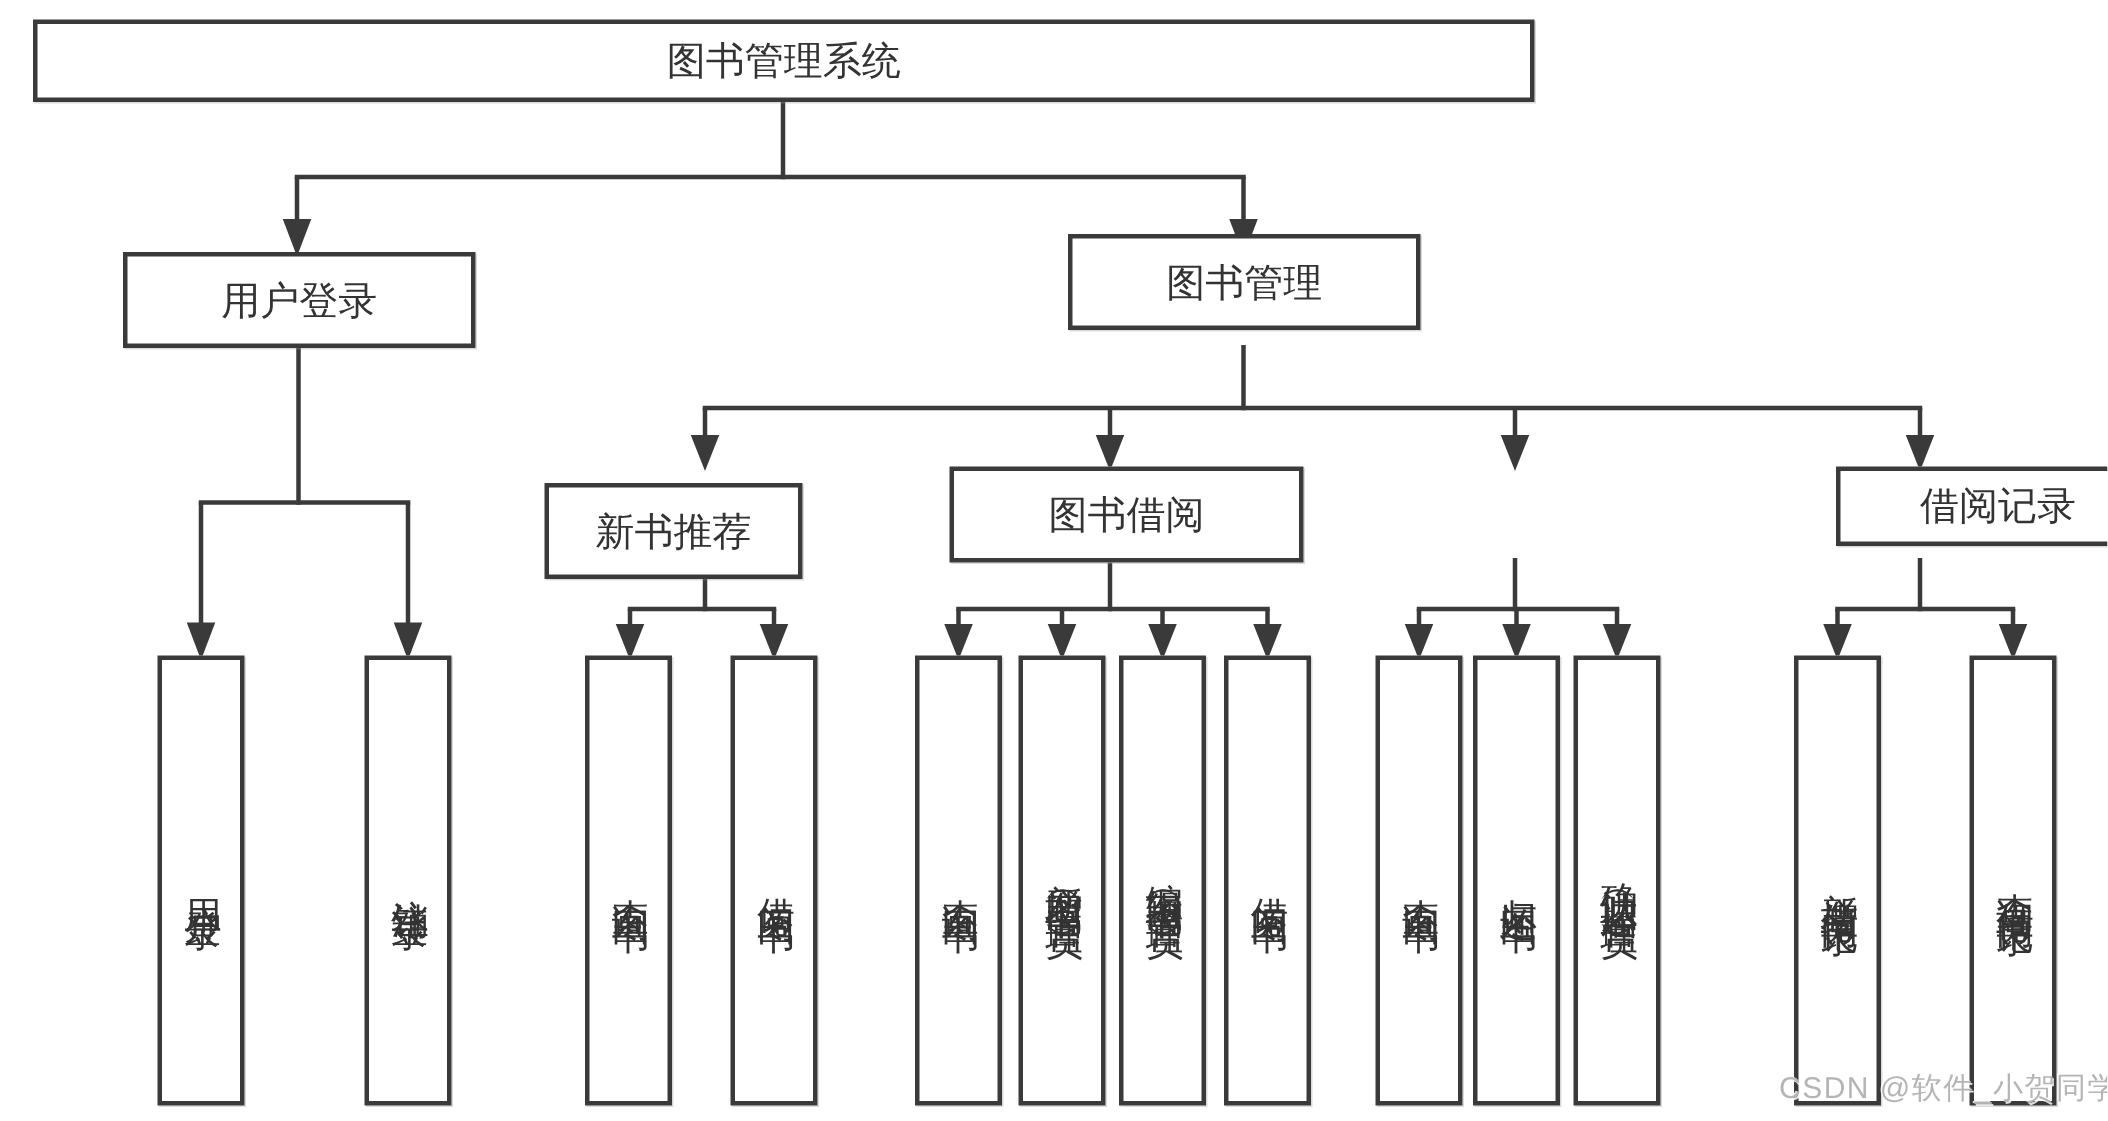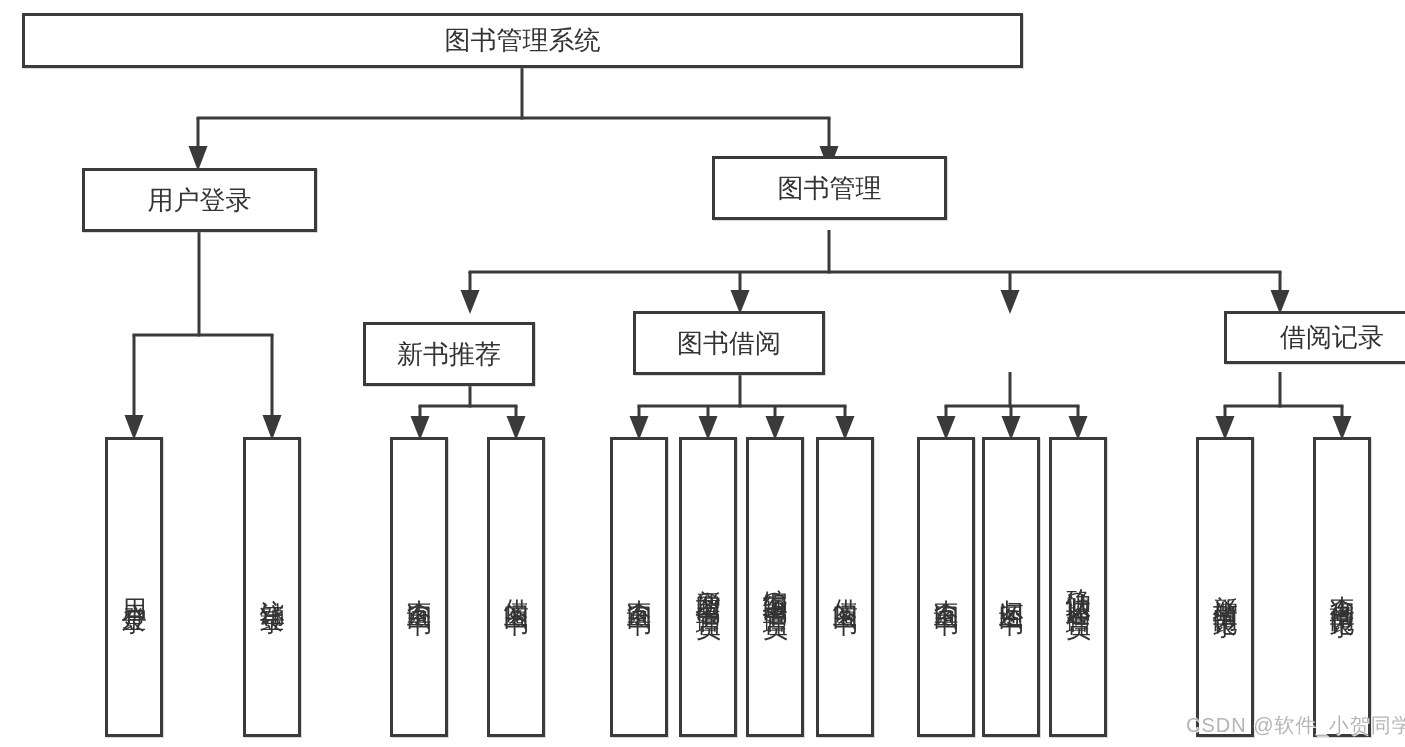--- a/index.html
+++ b/index.html
@@ -110,21 +110,21 @@
       <polygon points="1332.5,416 1351.5,416 1342,440"></polygon>
     </g>
   </svg>
 
   <div class="node" style="left:22px; top:13px; width:1001px; height:55px;">图书管理系统</div>
 
   <div class="node" style="left:82px; top:168px; width:235px; height:64px;">用户登录</div>
   <div class="node" style="left:712px; top:156px; width:235px; height:64px;">图书管理</div>
 
   <div class="node" style="left:363px; top:322px; width:172px; height:64px;">新书推荐</div>
-  <div class="node" style="left:633px; top:311px; width:192px; height:64px;">图书借阅</div>
+  <div class="node" style="left:633px; top:311px; width:236px; height:64px;">图书借阅</div>
   <div class="node" style="left:1224px; top:311px; width:216px; height:53px;">借阅记录</div>
 
   <div class="node vnode" style="left:105px; top:437px; width:58px; height:300px;">用户登录</div>
   <div class="node vnode" style="left:243px; top:437px; width:58px; height:300px;">注销登录</div>
 
   <div class="node vnode" style="left:390px; top:437px; width:58px; height:300px;">查询图书</div>
   <div class="node vnode" style="left:487px; top:437px; width:58px; height:300px;">借阅图书</div>
 
   <div class="node vnode" style="left:610px; top:437px; width:58px; height:300px;">查询图书</div>
   <div class="node vnode" style="left:679px; top:437px; width:58px; height:300px;">新增图书（管理员）</div>

